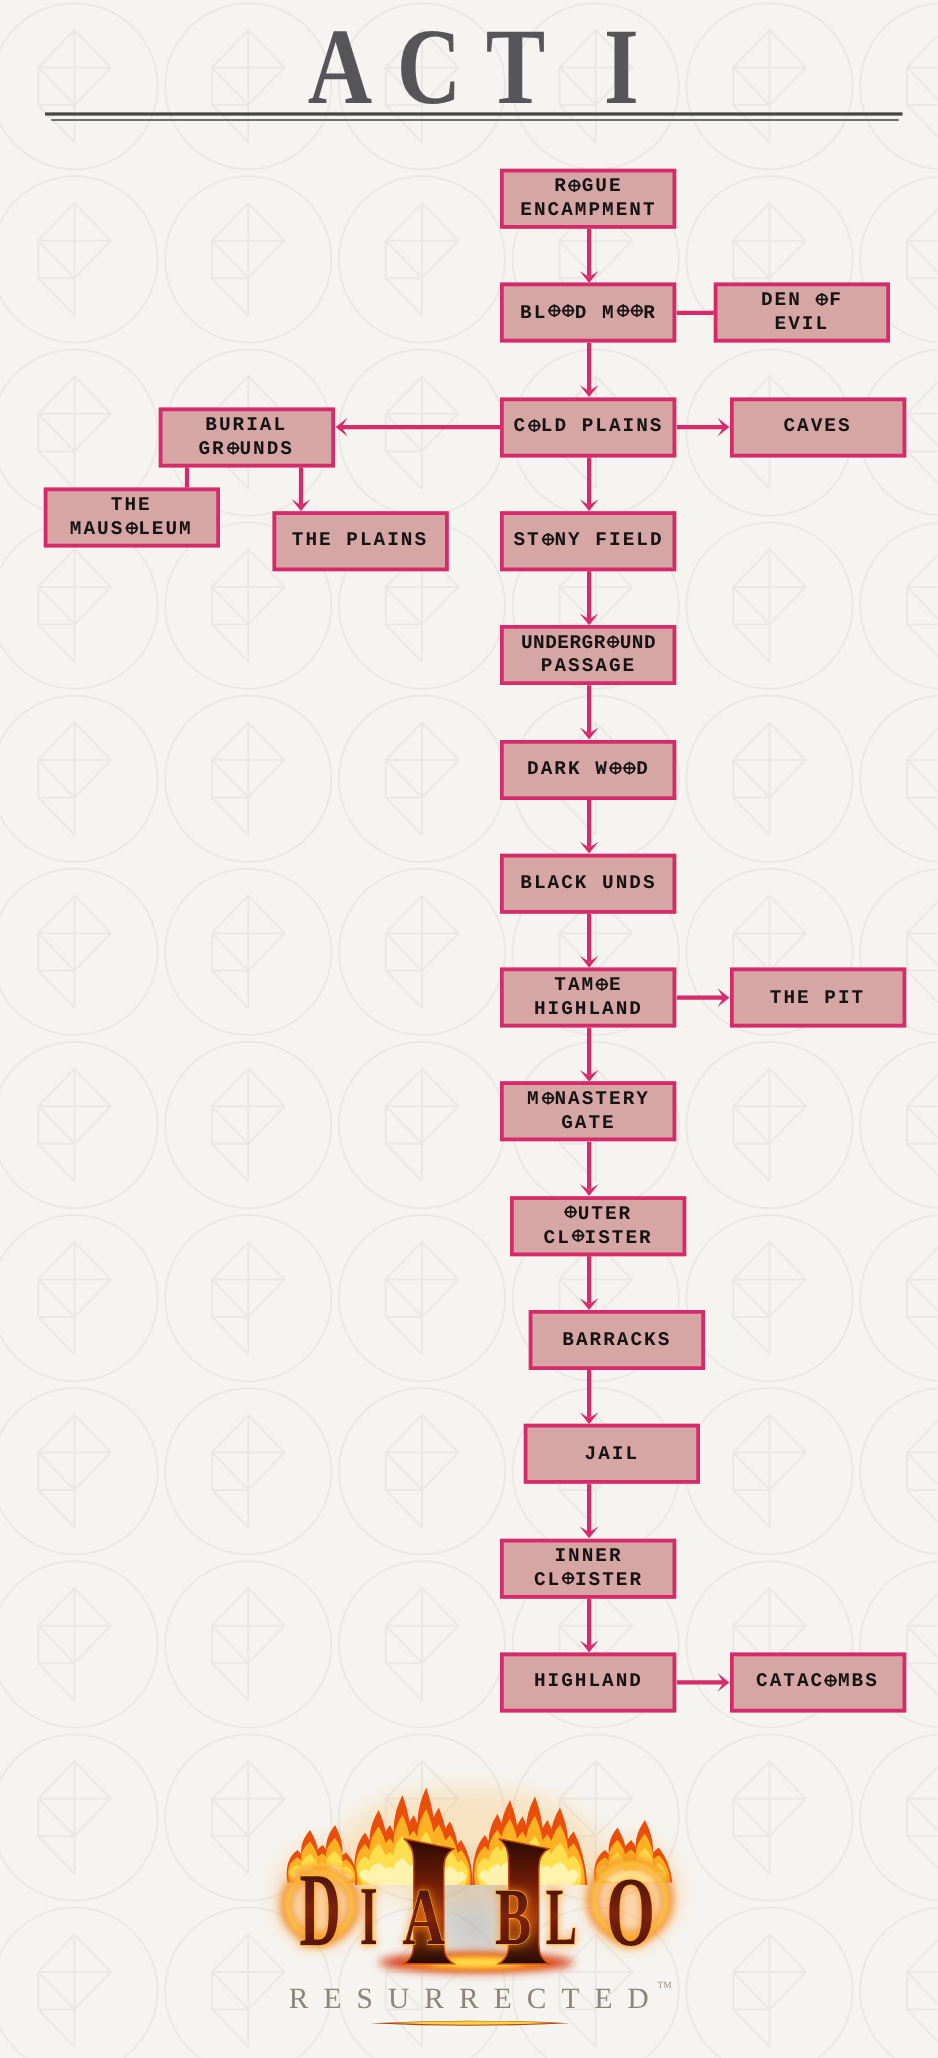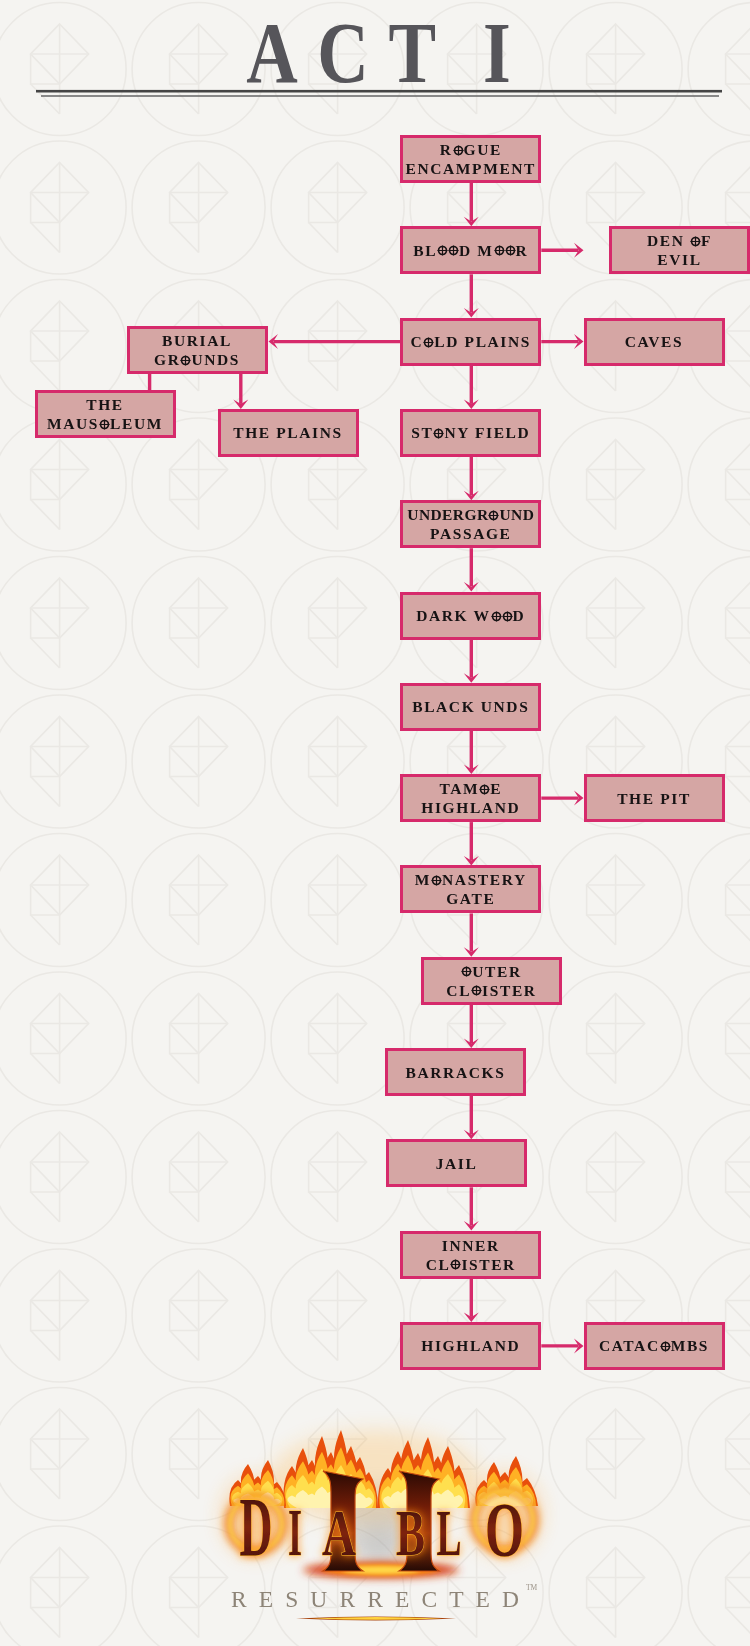--- a/index.html
+++ b/index.html
@@ -1,21 +1,21 @@
 <!DOCTYPE html>
 <html><head><meta charset="utf-8">
 <style>
 html,body{margin:0;padding:0}
 body{width:750px;height:1646px;position:relative;background:#f5f4f1;overflow:hidden;
   font-family:"Liberation Sans",sans-serif}
 svg.lay{position:absolute;left:0;top:0}
 .box{position:absolute;width:141px;height:48px;box-sizing:border-box;
   background:#d5a6a4;border:3px solid #d62a6b;
   display:flex;align-items:center;justify-content:center;
-  font-family:Liberation Serif, serif;font-weight:bold;font-size:15.5px;
+  font-family:Liberation Mono, monospace;font-weight:bold;font-size:15.5px;
   letter-spacing:1.6px;line-height:19px;color:#171314;white-space:nowrap}
 .lb{display:block;width:100%;text-align:center}
 .sm{letter-spacing:0.4px}
 .o{width:11px;height:11px;vertical-align:-0.5px}
 .o circle{fill:none;stroke:#171314;stroke-width:3.0}
 .o path{stroke:#171314;stroke-width:2.2;fill:none}
 </style></head>
 <body>
 <svg class="lay" width="750" height="1646" viewBox="0 0 750 1646">
 <defs>
@@ -205,45 +205,45 @@
         <circle cx="10" cy="10" r="7.2"></circle>
         <path d="M10 0.8V19.2M0.8 10H19.2"></path>
       </svg>E<br>HIGHLAND</span>
   </div>
 <div class="box" style="left:400.3px;top:865.4px">
     <span class="lb">M<svg class="o" viewBox="0 0 20 20">
         <circle cx="10" cy="10" r="7.2"></circle>
         <path d="M10 0.8V19.2M0.8 10H19.2"></path>
       </svg>NASTERY<br>GATE</span>
   </div>
-<div class="box" style="left:421px;top:956.7px">
+<div class="box" style="left:408px;top:956.7px">
     <span class="lb"><svg class="o" viewBox="0 0 20 20">
         <circle cx="10" cy="10" r="7.2"></circle>
         <path d="M10 0.8V19.2M0.8 10H19.2"></path>
       </svg>UTER<br>CL<svg class="o" viewBox="0 0 20 20">
         <circle cx="10" cy="10" r="7.2"></circle>
         <path d="M10 0.8V19.2M0.8 10H19.2"></path>
       </svg>ISTER</span>
   </div>
-<div class="box" style="left:385px;top:1048.0px">
+<div class="box" style="left:423px;top:1048.0px">
     <span class="lb">BARRACKS</span>
   </div>
-<div class="box" style="left:386px;top:1139.3px">
+<div class="box" style="left:419px;top:1139.3px">
     <span class="lb">JAIL</span>
   </div>
 <div class="box" style="left:400.3px;top:1230.6px">
     <span class="lb">INNER<br>CL<svg class="o" viewBox="0 0 20 20">
         <circle cx="10" cy="10" r="7.2"></circle>
         <path d="M10 0.8V19.2M0.8 10H19.2"></path>
       </svg>ISTER</span>
   </div>
 <div class="box" style="left:400.3px;top:1321.9px">
     <span class="lb">HIGHLAND</span>
   </div>
-<div class="box" style="left:609px;top:226.3px">
+<div class="box" style="left:571px;top:226.3px">
     <span class="lb">DEN <svg class="o" viewBox="0 0 20 20">
         <circle cx="10" cy="10" r="7.2"></circle>
         <path d="M10 0.8V19.2M0.8 10H19.2"></path>
       </svg>F<br>EVIL</span>
   </div>
 <div class="box" style="left:583.5px;top:317.6px">
     <span class="lb">CAVES</span>
   </div>
 <div class="box" style="left:583.5px;top:774.1px">
     <span class="lb">THE PIT</span>

